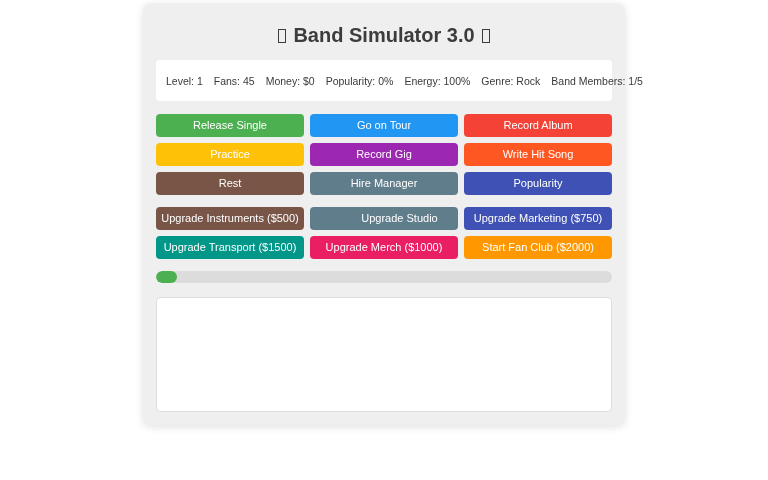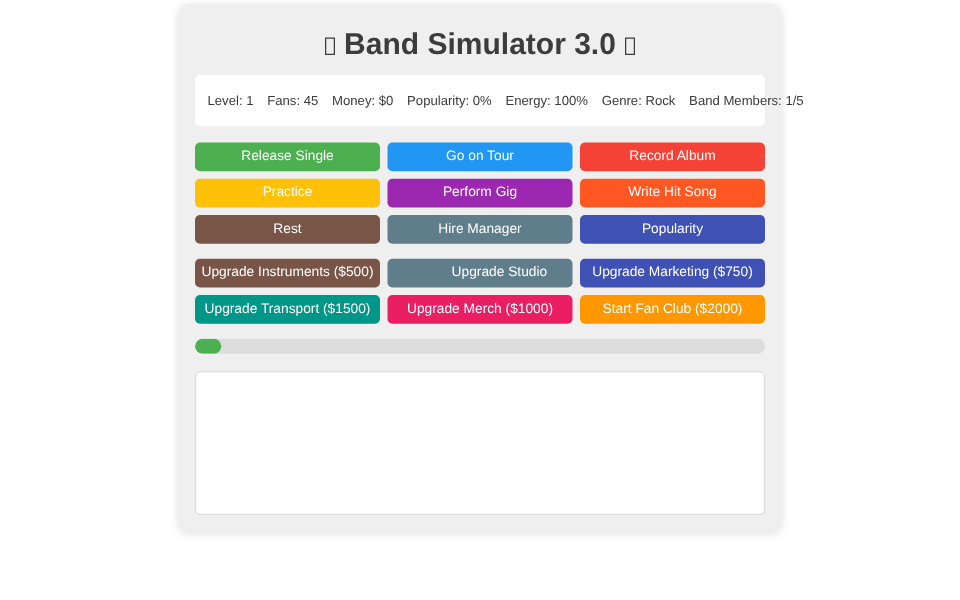--- a/index.html
+++ b/index.html
@@ -11,21 +11,21 @@
   }
   .card {
     width: 482px;
     margin: 3px auto 0;
     background: #efefef;
     border-radius: 8px;
     padding: 13px;
     box-shadow: 0 2px 8px rgba(0,0,0,0.12);
   }
   h1.title {
-    font-size: 24px;
+    font-size: 20px;
     line-height: 23px;
     font-weight: bold;
     color: #3c3c3c;
     text-align: center;
     margin: 8px 0 13px 0;
   }
   .tofu {
     display: inline-block;
     width: 8px; height: 14px;
     border: 1.5px solid #3c3c3c;
@@ -106,21 +106,21 @@
     <span>Energy: 100%</span>
     <span>Genre: Rock</span>
     <span>Band Members: 1/5</span>
   </div>
 
   <div class="grid3">
     <button class="btn" style="background-color: rgb(76, 175, 80);">Release Single</button>
     <button class="btn" style="background-color: rgb(33, 150, 243);">Go on Tour</button>
     <button class="btn" style="background-color: rgb(244, 67, 54);">Record Album</button>
     <button class="btn" style="background-color: rgb(255, 193, 7);">Practice</button>
-    <button class="btn" style="background-color: rgb(156, 39, 176);">Perform Gig</button>
+    <button class="btn" style="background-color: rgb(156, 39, 176);">Record Gig</button>
     <button class="btn" style="background-color: rgb(255, 87, 34);">Write Hit Song</button>
     <button class="btn" style="background-color: rgb(121, 85, 72);">Rest</button>
     <button class="btn" style="background-color: rgb(96, 125, 139);">Hire Manager</button>
     <button class="btn" style="background-color: rgb(63, 81, 181);">Popularity</button>
   </div>
 
   <div class="grid3">
     <button class="btn" style="background-color: rgb(121, 85, 72);">Upgrade Instruments ($500)</button>
     <button class="btn" style="background-color: rgb(96, 125, 139); padding-left: 31px;">Upgrade Studio ($1000)</button>
     <button class="btn" style="background-color: rgb(63, 81, 181);">Upgrade Marketing ($750)</button>

